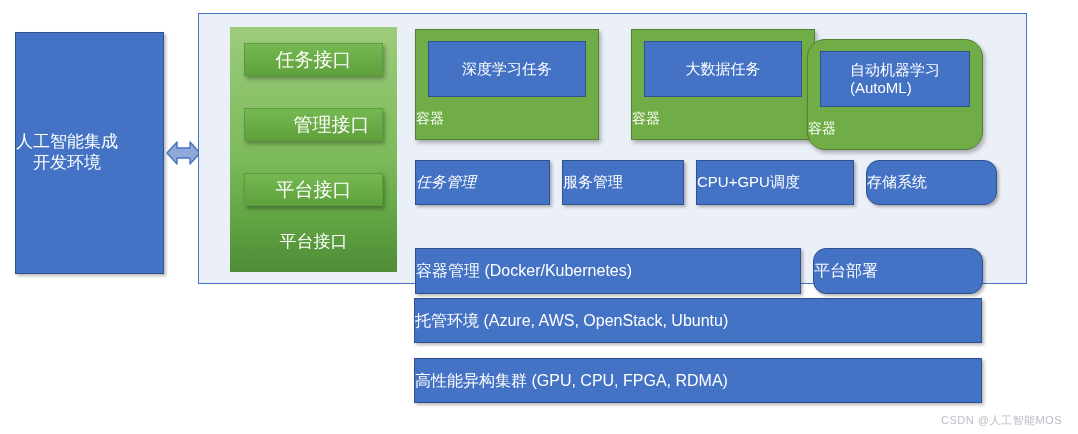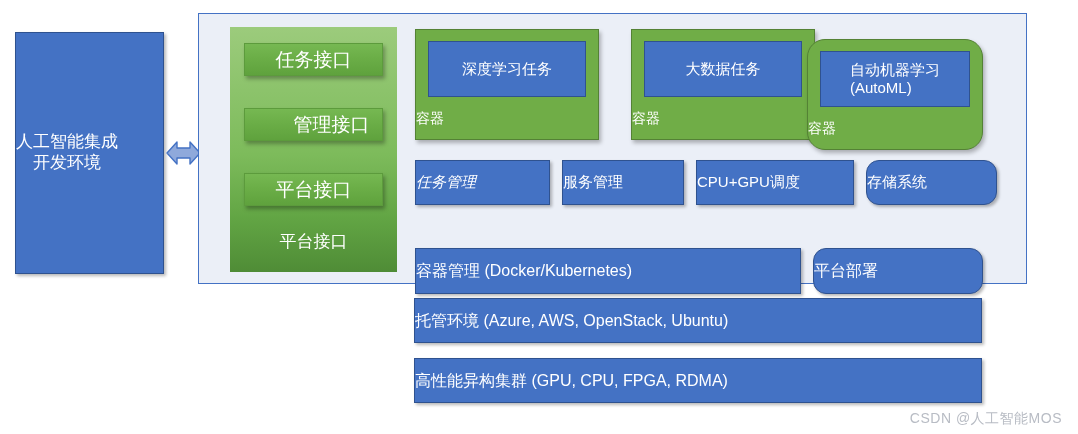--- a/index.html
+++ b/index.html
@@ -180,21 +180,21 @@
   }
   #bottom-bar-0 { top: 298px; }
   #bottom-bar-1 { top: 358px; }
 
   
   #watermark {
     position: absolute;
     right: 16px;
     bottom: 6px;
     color: #B8BCC4;
-    font-size: 14px;
+    font-size: 11px;
     letter-spacing: 0.5px;
     user-select: none;
   }
 </style>
 </head>
 <body>
 
 <div id="canvas">
 
   <div class="box blue-box blue-shadow" id="ide-box">

